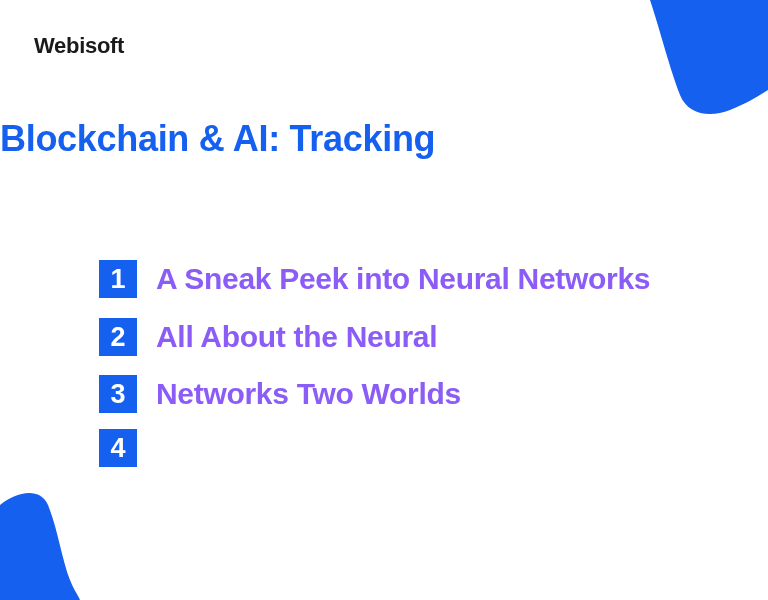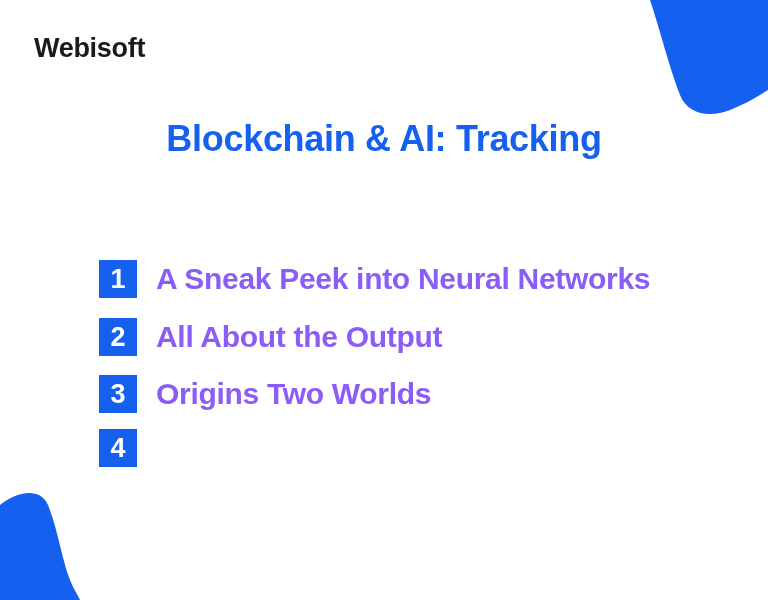--- a/index.html
+++ b/index.html
@@ -6,25 +6,25 @@
     body {
       width: 768px; height: 600px; position: relative; overflow: hidden;
       background: #ffffff;
       font-family: "Liberation Sans", "DejaVu Sans", sans-serif;
     }
     .blob { position: absolute; }
     .blob-tr { left: 600px; top: 0; width: 168px; height: 120px; }
     .blob-bl { left: 0; top: 480px; width: 90px; height: 120px; }
     .logo {
       position: absolute; left: 34px; top: 33px;
-      font-size: 27px; font-weight: 700; color: #1a1a1a; letter-spacing: -0.3px;
+      font-size: 22px; font-weight: 700; color: #1a1a1a; letter-spacing: -0.3px;
     }
     .title {
       position: absolute; left: 0; top: 117px; width: 768px;
-      text-align: center; color: #1660f0; font-weight: 700;
+      text-align: left; color: #1660f0; font-weight: 700;
       font-size: 36px; line-height: 44px; letter-spacing: -0.3px;
     }
     .title div { white-space: nowrap; }
     .list { position: absolute; left: 99px; top: 260px; }
     .item { position: absolute; left: 0; display: flex; align-items: center; white-space: nowrap; }
     .num {
       width: 38px; height: 38px; background: #1660f0; color: #ffffff;
       font-weight: 700; font-size: 27px; display: flex; align-items: center; justify-content: center;
       flex: 0 0 auto;
     }
@@ -49,22 +49,22 @@
   <div>Blockchain &amp; AI: Tracking</div>
 </div>
 
 <div class="list">
   <div class="item" style="top:0px;">
     <div class="num">1</div>
     <div class="label">A Sneak Peek into Neural Networks</div>
   </div>
   <div class="item" style="top:58px;">
     <div class="num">2</div>
-    <div class="label">All About the Output</div>
+    <div class="label">All About the Neural</div>
   </div>
   <div class="item" style="top:115px;">
     <div class="num">3</div>
-    <div class="label">Origins Two Worlds</div>
+    <div class="label">Networks Two Worlds</div>
   </div>
   <div class="item" style="top:169px;">
     <div class="num">4</div>
   </div>
 </div>
 
 </body></html>

